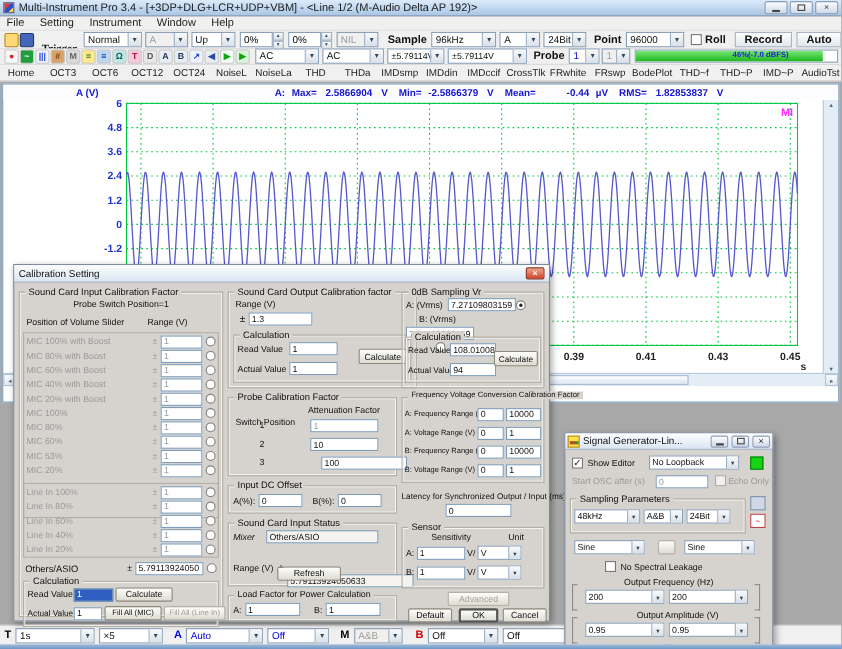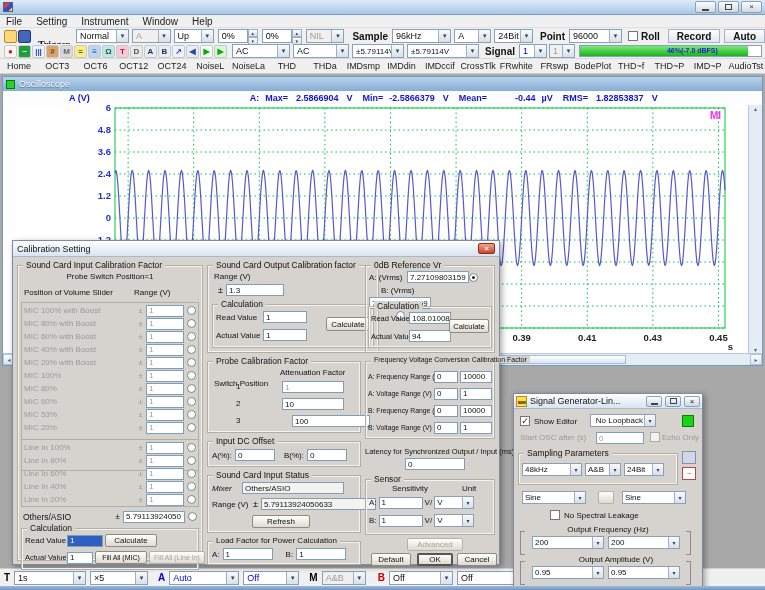--- a/index.html
+++ b/index.html
@@ -83,20 +83,21 @@
   
   #statusbar{left:0;top:568px;width:765px;height:18px;background:#f0f0f0;border-top:1px solid #cfcfcf;display:flex;align-items:center;font-size:10px;z-index:20;}
   #bottomstrip{left:0;top:586px;width:765px;height:4px;background:linear-gradient(#9cbade,#6f97c4);z-index:60;}
   .sblab{font-weight:bold;margin:0 4px;}
 </style>
 </head>
 <body>
 
 <div id="titlebar" class="abs">
   <div id="app-icon"></div>
+  <span>Multi-Instrument Pro 3.4   -   [+3DP+DLG+LCR+UDP+VBM]   -   &lt;Line 1/2 (M-Audio Delta AP 192)&gt;</span>
   <div class="caps">
     <div class="capbtn">
         <span class="min-glyph"></span>
       </div>
     <div class="capbtn">
         <span class="max-glyph"></span>
       </div>
     <div class="capbtn">
         <span>×</span>
       </div>
@@ -185,21 +186,21 @@
     </div>
   <div class="combo" style="width:56px;margin-left:3px;">
       <span>AC</span>
     </div>
   <div class="combo" style="width:52px;margin-left:3px;font-size:8px;">
       <span>±5.79114V</span>
     </div>
   <div class="combo" style="width:72px;margin-left:3px;font-size:8px;">
       <span>±5.79114V</span>
     </div>
-  <span class="tblab" style="margin:0 4px 0 6px;">Signal</span>
+  <span class="tblab" style="margin:0 4px 0 6px;">Probe</span>
   <div class="combo" style="width:28px;color:#0000dd;">
       <span>1</span>
     </div>
   <div class="combo dis" style="width:26px;margin-left:2px;">
       <span>1</span>
     </div>
   <div id="meter" style="flex:1;margin:0 3px 0 4px;">
     <div id="meter-fill" style="width: 93%;"></div>
     <div id="meter-text">46%(-7.0 dBFS)</div>
   </div>
@@ -222,24 +223,20 @@
     <div class="tab">FRwhite</div>
     <div class="tab">FRswp</div>
     <div class="tab">BodePlot</div>
     <div class="tab">THD~f</div>
     <div class="tab">THD~P</div>
     <div class="tab">IMD~P</div>
     <div class="tab">AudioTst</div>
   </div>
 
 <div id="scope" class="abs">
-  <div id="scope-title">
-    <div id="scope-icon"></div>
-    <span>Oscilloscope</span>
-  </div>
   <div id="scope-stats">
     <span style="margin-left:66px;">A (V)</span>
     <span style="margin-left:160px;">A:</span>
     <span style="margin-left:6px;">Max=</span>
     <span style="margin-left:8px;">2.5866904</span>
     <span style="margin-left:8px;">V</span>
     <span style="margin-left:10px;">Min=</span>
     <span style="margin-left:6px;">-2.5866379</span>
     <span style="margin-left:8px;">V</span>
     <span style="margin-left:10px;">Mean=</span>
@@ -483,37 +480,37 @@
 
     <div class="grp" style="left:194px;top:218px;width:154px;height:58px;">
       <span class="gt">Sound Card Input Status</span>
       <div style="position:absolute;left:4px;top:6px;display:flex;align-items:center;gap:4px;">
         <span class="lab" style="width:26px;font-style:italic;">Mixer</span>
         <span class="fld sunk" style="width:102px;">Others/ASIO</span>
       </div>
       <div style="position:absolute;left:4px;top:22px;display:flex;align-items:center;gap:3px;">
         <span class="lab" style="width:38px;">Range (V)</span>
         <span class="pm">±</span>
-        <span class="fld sunk" style="width:115px;">5.79113924050633</span>
+        <span class="fld sunk" style="width:115px;margin-top:24px;">5.79113924050633</span>
       </div>
       <div class="btn" style="position:absolute;left:44px;top:39px;width:58px;height:13px;">Refresh</div>
     </div>
 
     <div class="grp" style="left:194px;top:284px;width:154px;height:24px;">
       <span class="gt" style="font-size:8px;">Load Factor for Power Calculation</span>
       <div style="position:absolute;left:4px;top:6px;display:flex;align-items:center;gap:3px;">
         <span class="lab">A:</span>
         <span class="fld" style="width:50px;">1</span>
         <span class="lab" style="margin-left:10px;">B:</span>
         <span class="fld" style="width:50px;">1</span>
       </div>
     </div>
 
     <div class="grp" style="left:352px;top:8px;width:130px;height:88px;">
-      <span class="gt">0dB Reference Vr</span>
+      <span class="gt">0dB Sampling Vr</span>
       <div style="position:absolute;left:3px;top:5px;display:flex;align-items:center;gap:0;">
         <span class="lab" style="width:38px;">A: (Vrms)</span>
         <span class="fld" style="width:62px;">7.27109803159</span>
         <span class="rbt sel"></span>
       </div>
       <div style="position:absolute;left:3px;top:20px;display:flex;align-items:center;gap:2px;flex-direction:column;">
         <span class="lab" style="width:38px;">B: (Vrms)</span>
         <span class="fld" style="width:62px;">7.27109803159</span>
         <span class="rbt"></span>
       </div>
@@ -599,21 +596,21 @@
     <div class="sgcap">
         <span class="max-glyph"></span>
       </div>
     <div class="sgcap">
         <span style="font-size:8px;">×</span>
       </div>
   </div>
   <div style="position:relative;height:196px;">
     <span class="cb ck" style="position:absolute;left:6px;top:7px;"></span>
     <span class="lab" style="position:absolute;left:20px;top:8px;">Show Editor</span>
-    <div class="mini-combo" style="position:absolute;left:76px;top:5px;width:66px;justify-content:flex-end;">
+    <div class="mini-combo" style="position:absolute;left:76px;top:5px;width:82px;">
         <span>No Loopback</span>
       </div>
     <div style="position:absolute;left:168px;top:6px;width:12px;height:12px;background:#17d417;border:1px solid #0a7a0a;"></div>
 
     <span class="lab dis" style="position:absolute;left:6px;top:24px;">Start OSC after (s)</span>
     <span class="fld dis" style="position:absolute;left:82px;top:23px;width:48px;">0</span>
     <span class="cb dis" style="position:absolute;left:136px;top:23px;"></span>
     <span class="lab dis" style="position:absolute;left:148px;top:24px;">Echo Only</span>
 
     <div class="grp" style="left:4px;top:44px;width:160px;height:32px;">

